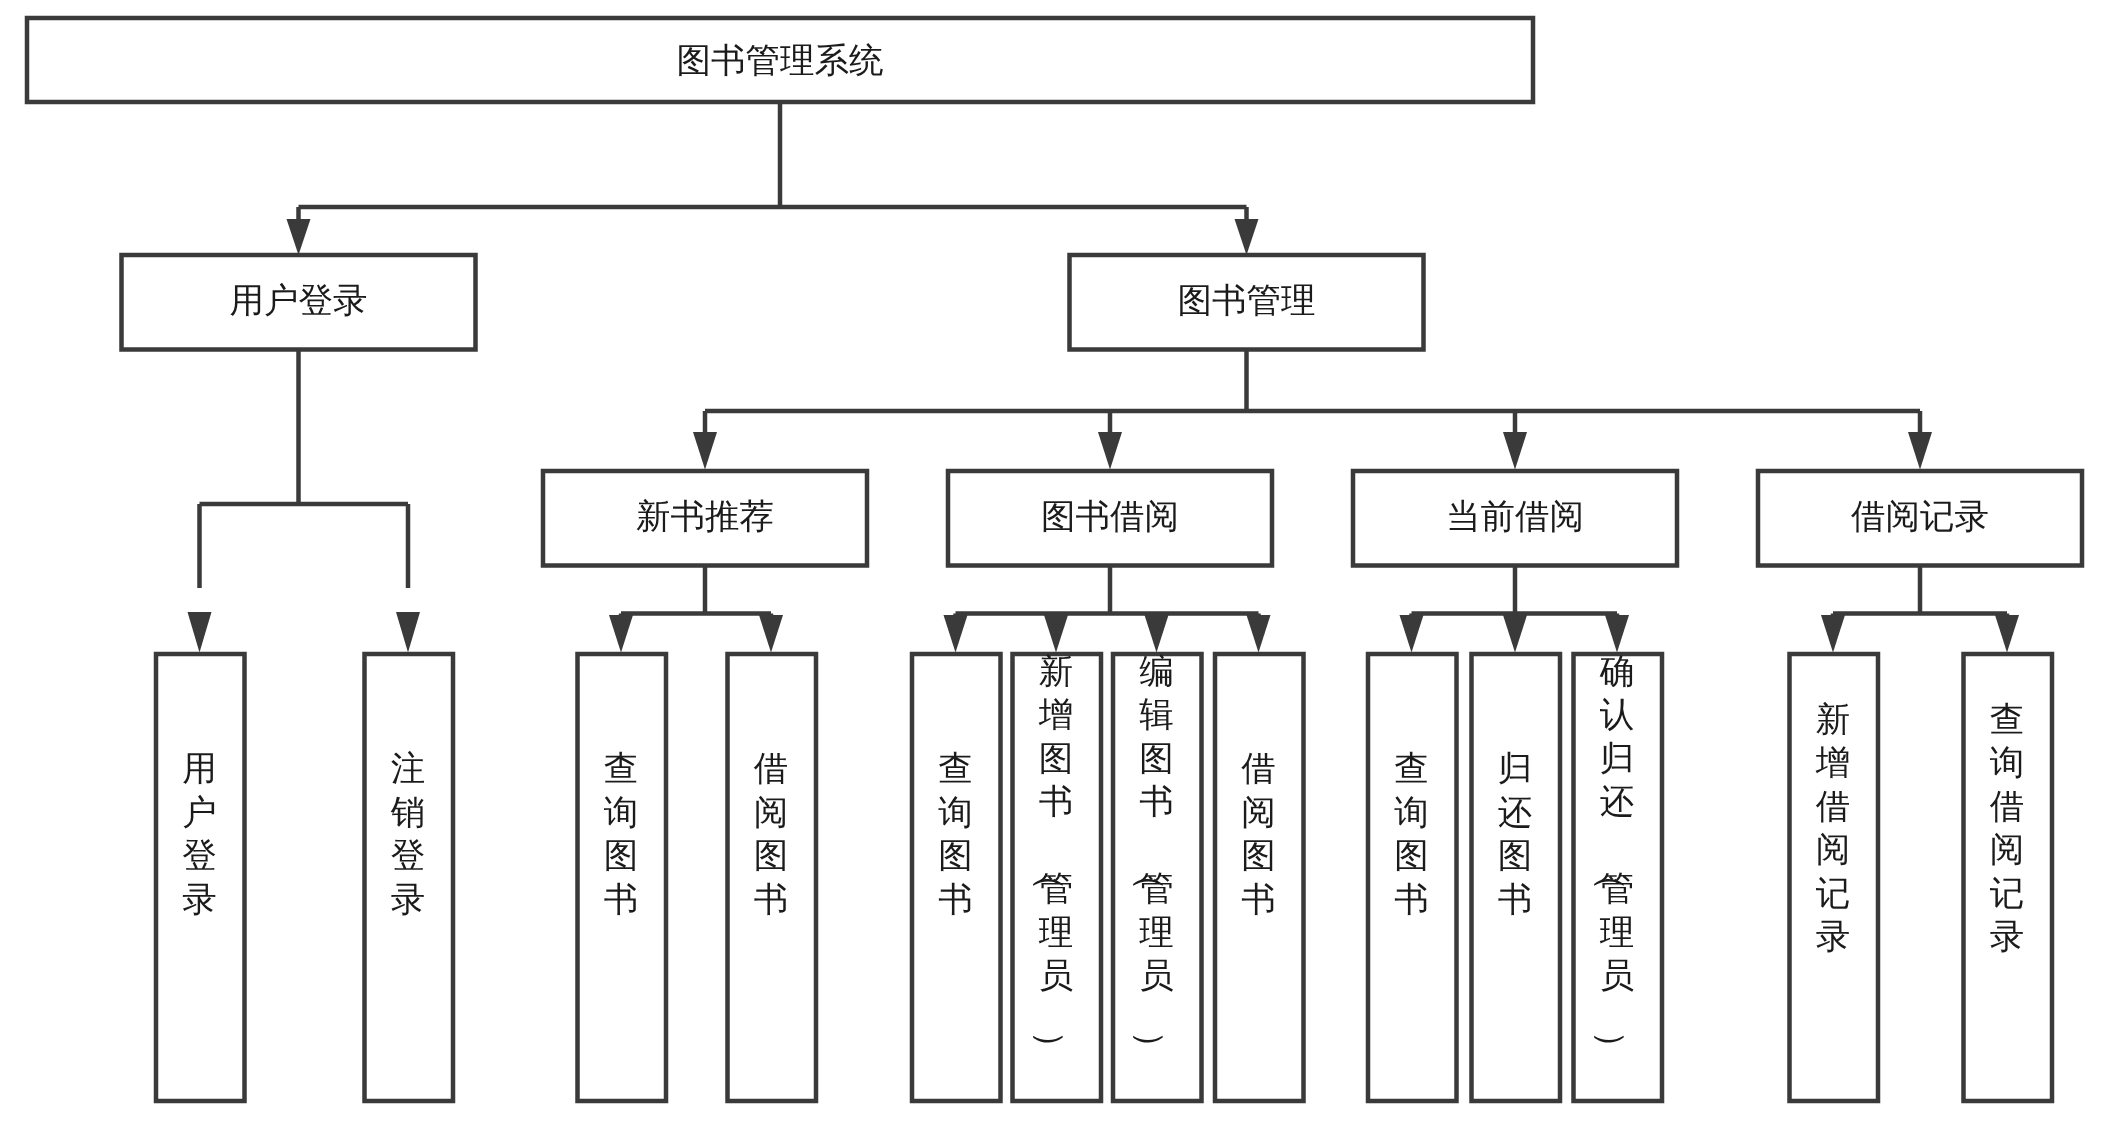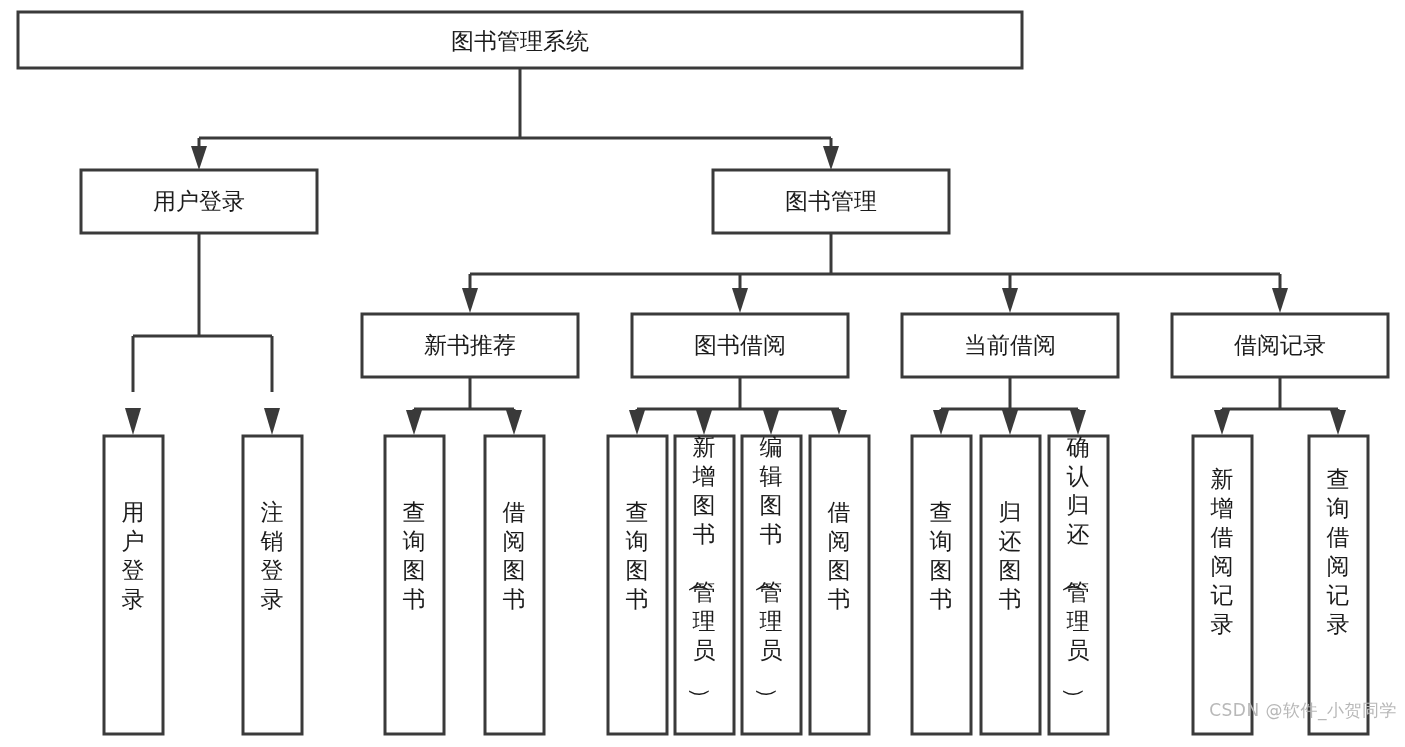--- a/index.html
+++ b/index.html
@@ -244,14 +244,13 @@
         <text class="node-label-v" x="1222" y="487"><tspan x="1222" dy="0">新</tspan><tspan x="1222" dy="29">增</tspan><tspan x="1222" dy="29">借</tspan><tspan x="1222" dy="29">阅</tspan><tspan x="1222" dy="29">记</tspan><tspan x="1222" dy="29">录</tspan></text>
       </g>
       <g>
         <rect class="node-box" x="1309" y="436" width="59" height="298"></rect>
         <text class="node-label-v" x="1338" y="487"><tspan x="1338" dy="0">查</tspan><tspan x="1338" dy="29">询</tspan><tspan x="1338" dy="29">借</tspan><tspan x="1338" dy="29">阅</tspan><tspan x="1338" dy="29">记</tspan><tspan x="1338" dy="29">录</tspan></text>
       </g>
     </g>
 
   </svg>
 
-  <div class="watermark">CSDN @软件_小贺同学</div>
 </div>
 
 </body></html>

